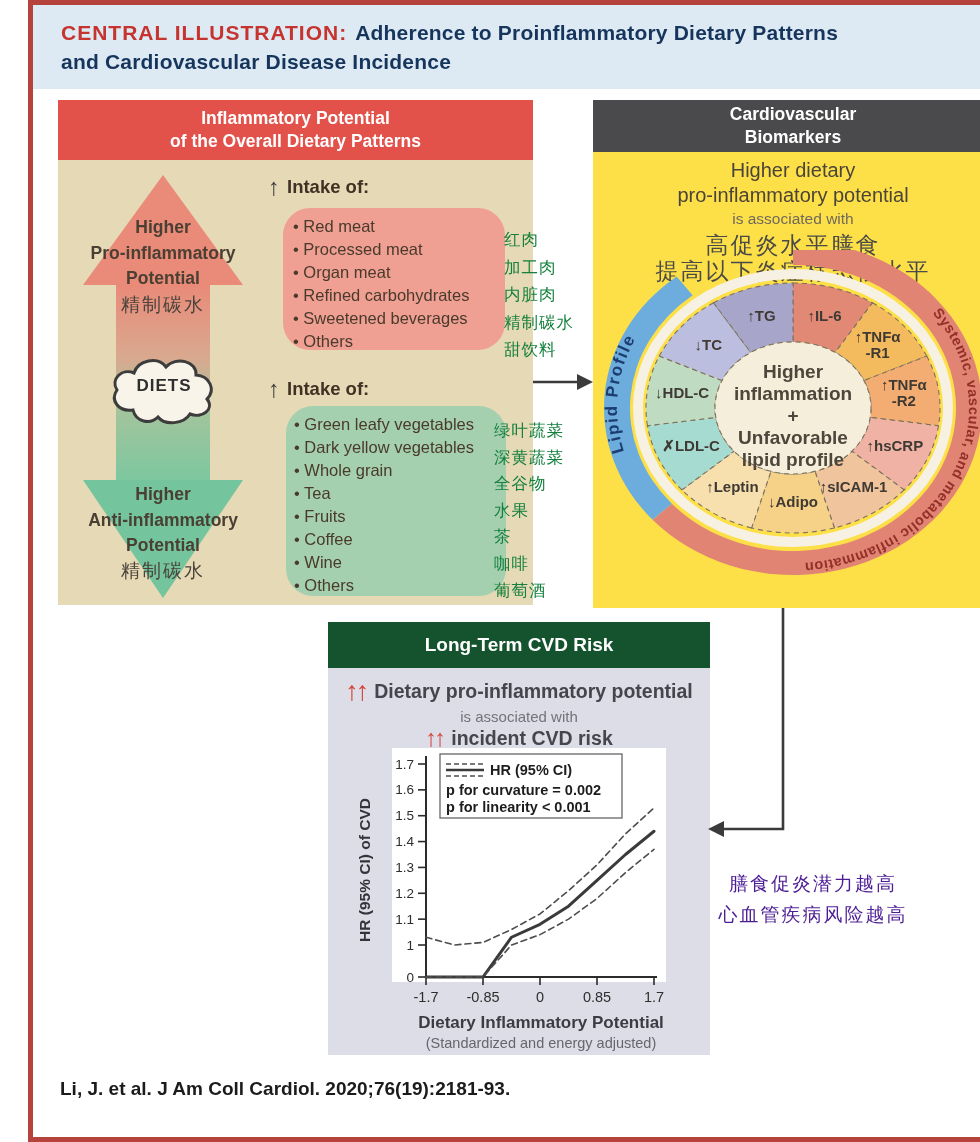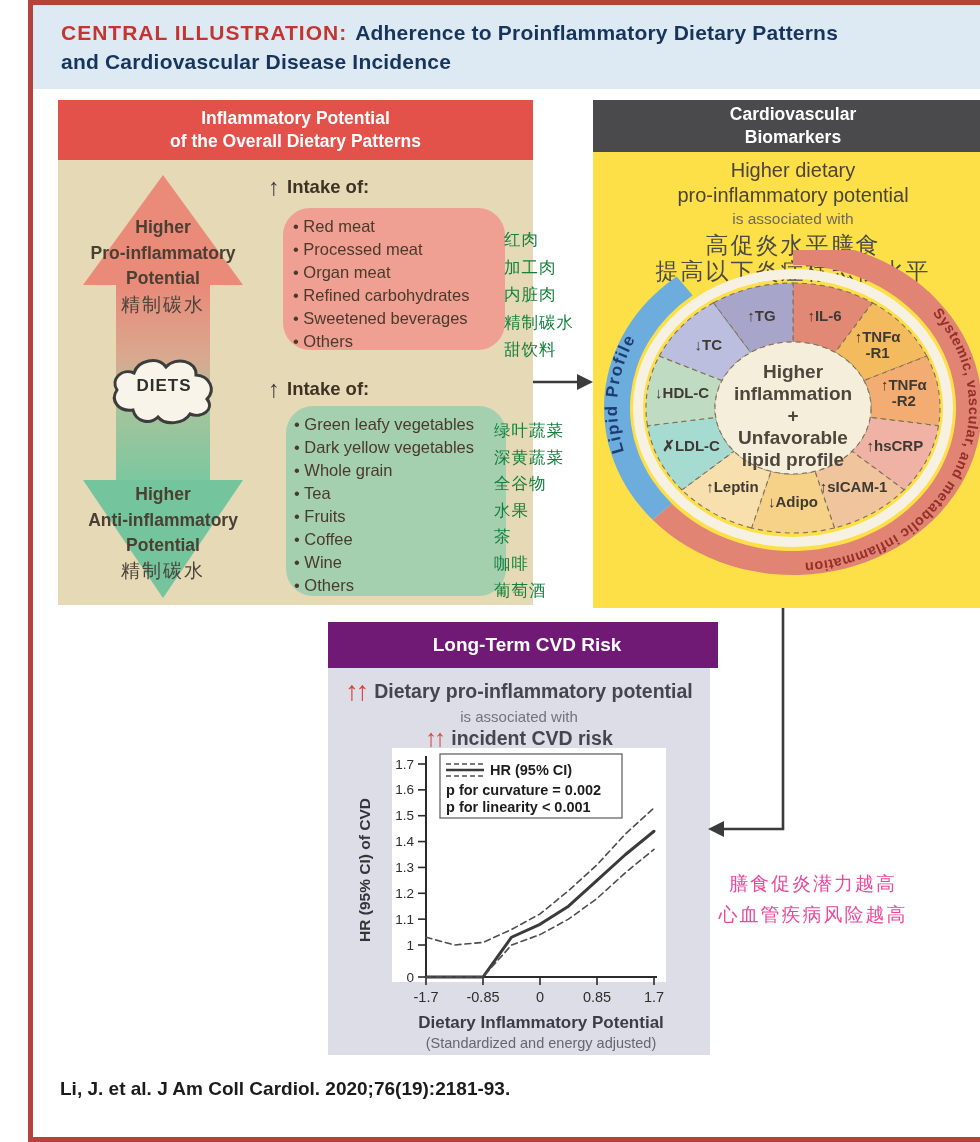--- a/index.html
+++ b/index.html
@@ -15,22 +15,22 @@
   .panel{position:absolute;box-sizing:border-box;}
   .lp{left:30px;top:100px;width:475px;height:505px;background:#e6d9b6;}
   .rp{left:565px;top:100px;width:400px;height:508px;background:#fde047;}
   .bp{left:300px;top:622px;width:382px;height:433px;background:#dcdde6;}
   .lp-header{position:absolute;left:0;top:0;width:100%;height:60px;background:#e2514a;color:#fff;
     font-weight:bold;font-size:17.5px;line-height:23px;text-align:center;display:flex;align-items:center;
     justify-content:center;white-space:pre-line;}
   .rp-header{position:absolute;left:0;top:0;width:100%;height:52px;background:#4a4a4c;color:#fff;
     font-weight:bold;font-size:17.5px;line-height:23px;text-align:center;display:flex;align-items:center;
     justify-content:center;white-space:pre-line;}
-  .bp-header{position:absolute;left:0;top:0;width:100%;height:46px;background:#701a75;color:#fff;
-    font-weight:bold;font-size:19px;display:flex;align-items:center;justify-content:center;padding-left:8px;}
+  .bp-header{position:absolute;left:0;top:0;width:100%;height:46px;background:#14532d;color:#fff;
+    font-weight:bold;font-size:19px;display:flex;align-items:center;justify-content:center;}
   
   .head-up{position:absolute;left:25px;top:75px;width:0;height:0;
     border-left:80px solid transparent;border-right:80px solid transparent;border-bottom:110px solid #ea8a79;}
   .shaft{position:absolute;left:58px;top:184px;width:94px;height:197px;
     background:linear-gradient(180deg,#ea8a79 0%,#d8a98f 38%,#a6c49c 62%,#7cc79f 100%);}
   .head-down{position:absolute;left:25px;top:380px;width:0;height:0;
     border-left:80px solid transparent;border-right:80px solid transparent;border-top:118px solid #74c59d;}
   .axis-text{position:absolute;left:0;width:210px;text-align:center;color:#4a3f33;font-weight:bold;
     font-size:17.5px;line-height:25.5px;white-space:pre-line;}
   .axis-zh{position:absolute;left:0;width:210px;text-align:center;color:#4a443c;font-size:19px;letter-spacing:2px;}
@@ -50,21 +50,21 @@
   .rp-sub .b{font-size:20px;font-weight:normal;color:#4b443a;line-height:25px;white-space:pre-line;}
   .rp-sub .l{font-size:15.5px;color:#70695e;margin-top:2px;}
   .rp-sub .zh{font-size:23px;color:#4a4a48;line-height:26px;margin-top:4px;letter-spacing:2px;white-space:pre-line;}
   
   .bp-row{position:absolute;left:0;width:100%;display:flex;justify-content:center;align-items:center;}
   .red-arrows{color:#d6453c;font-weight:900;letter-spacing:-3px;margin-right:8px;}
   .bp-b{font-weight:bold;color:#45454d;font-size:19.5px;}
   .bp-l{color:#73737b;font-size:15px;}
   
   .conn{position:absolute;z-index:5;}
-  .note-zh{position:absolute;left:660px;top:868px;width:250px;text-align:center;color:#ec4899;
+  .note-zh{position:absolute;left:660px;top:868px;width:250px;text-align:center;color:#4c1d95;
     font-size:19px;line-height:31px;letter-spacing:2px;white-space:pre-line;}
   .citation{position:absolute;left:32px;top:1078px;font-size:19px;font-weight:bold;color:#1b1b1b;}
 </style>
 </head>
 <body>
 
 <div class="fig">
   <div class="fig-border"></div>
 
   <div class="title-band">

